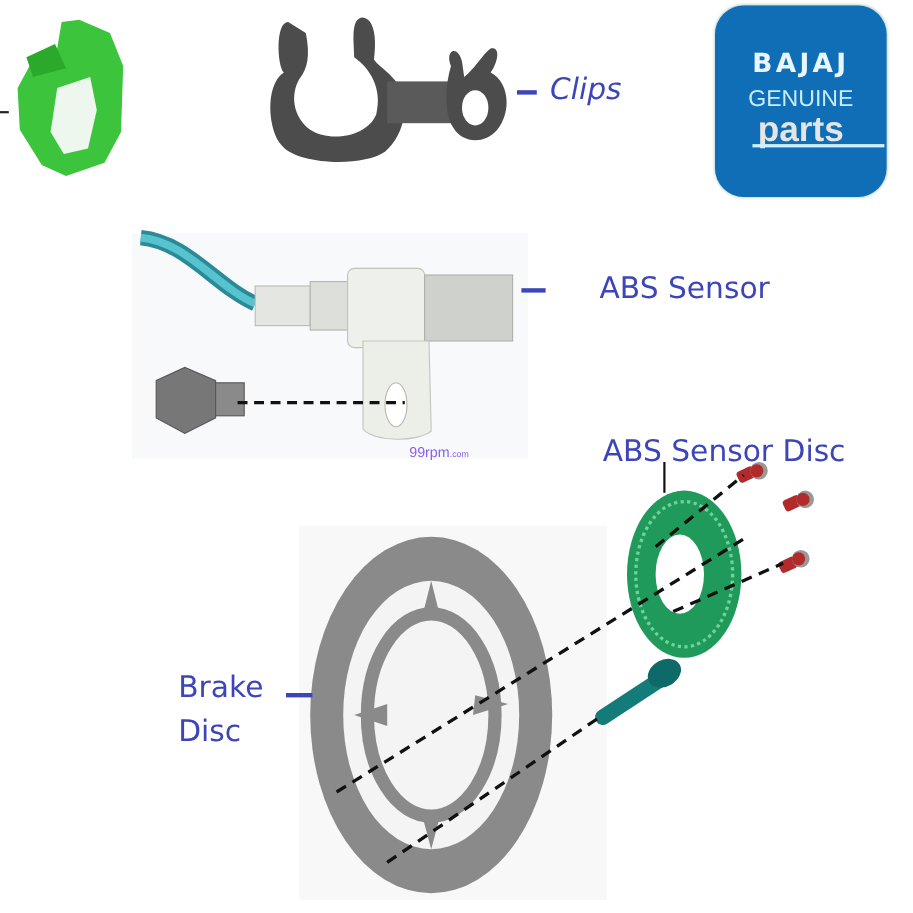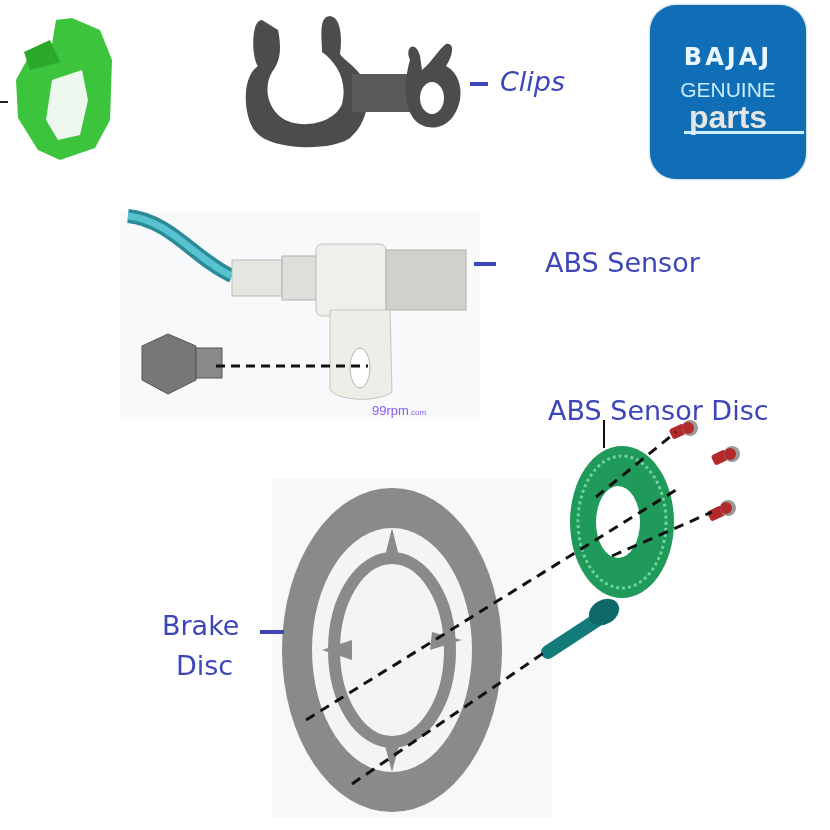--- a/index.html
+++ b/index.html
@@ -108,16 +108,16 @@
 
 <div class="leader" style="left:470px;top:82px;width:18px;"></div>
 <div class="label" style="left:500px;top:68px;font-style:italic;">Clips</div>
 
 <div class="leader" style="left:474px;top:262px;width:22px;"></div>
 <div class="label" style="left:510px;top:249px;margin-left:35px;">ABS Sensor</div>
 
 <div class="label" style="left:548px;top:378px;margin-top:19px;">ABS Sensor Disc</div>
 
 <div class="label" style="left:162px;top:612px;">Brake</div>
-<div class="label" style="left:162px;top:652px;margin-left:14px;">Disc</div>
+<div class="label" style="left:162px;top:652px;">Disc</div>
 <div class="leader" style="left:260px;top:630px;width:24px;"></div>
 
 <div class="wm"><span>99rpm</span><small>.com</small></div>
 
 </body></html>

